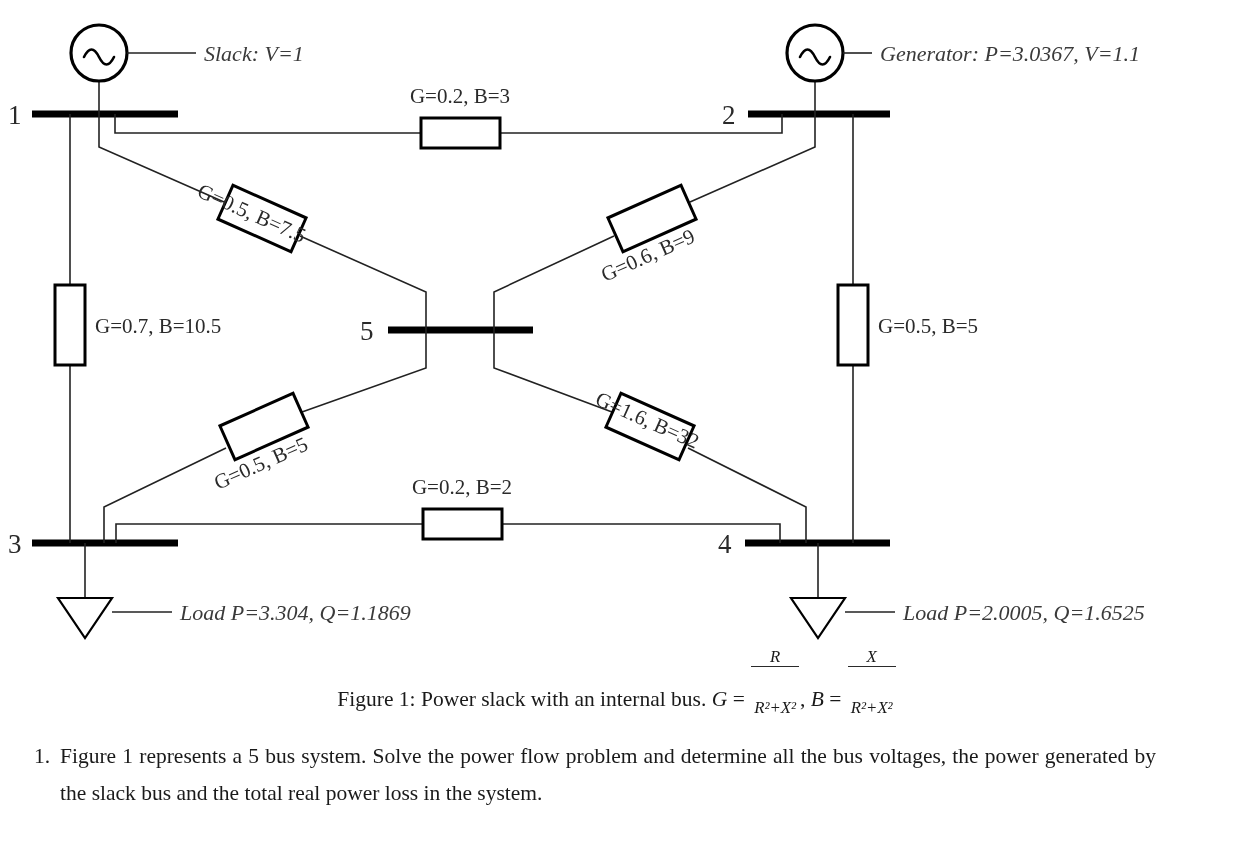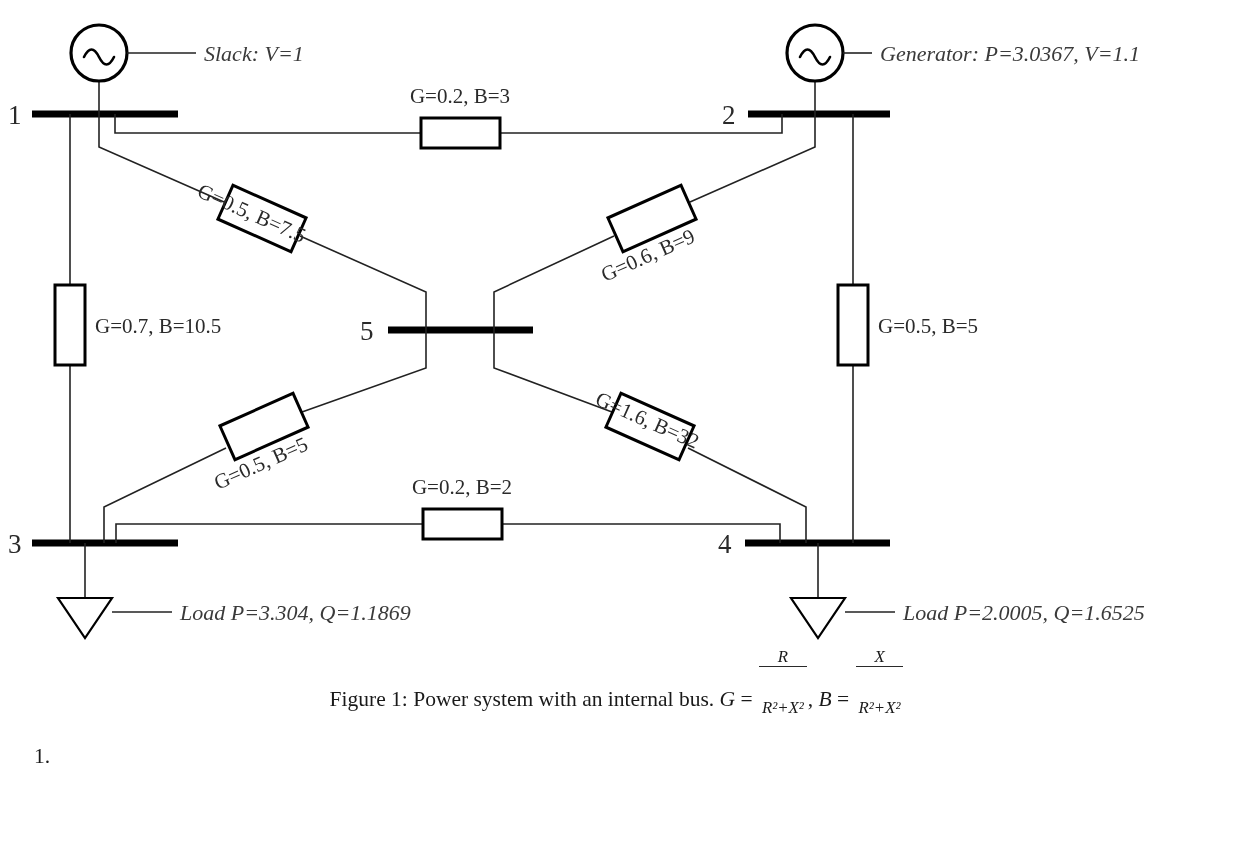--- a/index.html
+++ b/index.html
@@ -251,22 +251,23 @@
         <line class="thinline" x1="818" y1="543" x2="818" y2="598"></line>
         <polygon class="gnd-tri" points="791,598 845,598 818,638"></polygon>
         <line class="leader" x1="845" y1="612" x2="895" y2="612"></line>
       </g>
       <text class="annot" x="903" y="620">Load P=2.0005,  Q=1.6525</text>
 
     </svg>
   </div>
 
   <div id="caption">
-    <span>Figure 1: Power system with an internal bus. </span><span class="mathit">G</span><span> = </span><span class="frac"><span class="num mathit">R</span><span class="den mathit">R²+X²</span></span><span>, </span><span class="mathit">B</span><span> = </span><span class="frac"><span class="num mathit">X</span><span class="den mathit">R²+X²</span></span>
+    <span>Figure 1: Power slack with an internal bus. </span><span class="mathit">G</span><span> = </span><span class="frac"><span class="num mathit">R</span><span class="den mathit">R²+X²</span></span><span>, </span><span class="mathit">B</span><span> = </span><span class="frac"><span class="num mathit">X</span><span class="den mathit">R²+X²</span></span>
   </div>
 
   <div id="problems">
     <div class="prob-item">
       <div class="prob-marker">1.</div>
+      <div class="prob-text">Figure 1 represents a 5 bus system. Solve the power flow problem and determine all the bus voltages, the power generated by the slack bus and the total real power loss in the system.</div>
     </div>
   </div>
 
 </div>
 
 </body></html>

